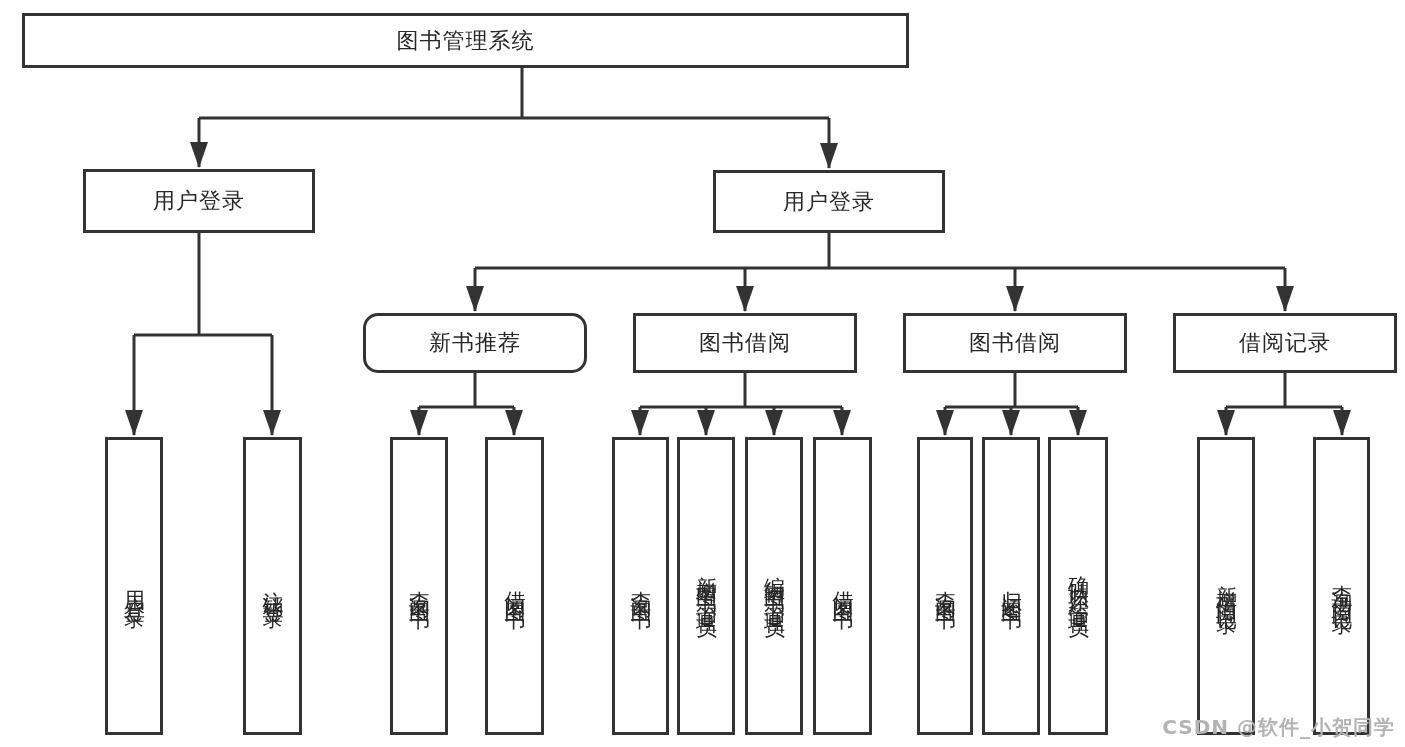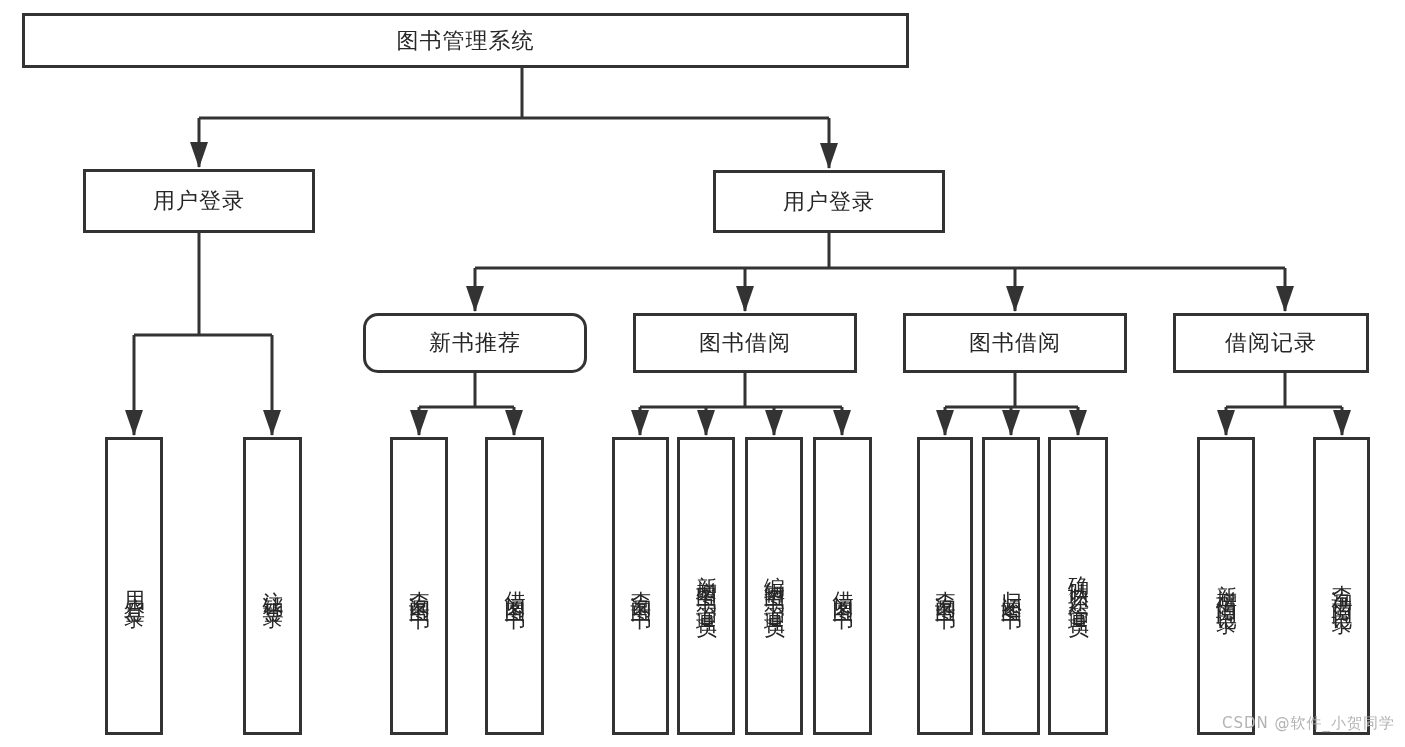--- a/index.html
+++ b/index.html
@@ -12,21 +12,21 @@
     position:absolute;z-index:2;background:#ffffff;border:3px solid #333333;
     box-sizing:border-box;display:flex;align-items:center;justify-content:center;
   }
   .h-node{font-size:22px;letter-spacing:1px;white-space:nowrap;}
   .leaf span{
     writing-mode:vertical-rl;text-orientation:mixed;
     font-size:21px;letter-spacing:6px;line-height:1;display:block;
   }
   .watermark{
     position:absolute;z-index:3;right:10px;top:714px;
-    font-size:15px;letter-spacing:1px;color:#b3b3b3;white-space:nowrap;
+    font-size:20px;letter-spacing:1px;color:#b3b3b3;white-space:nowrap;font-weight:bold;
   }
 </style>
 </head>
 <body>
 
 <div class="canvas">
 
   <svg class="connectors" width="1405" height="747" viewBox="0 0 1405 747">
     <defs>
       <marker id="arw" markerUnits="userSpaceOnUse" markerWidth="26" markerHeight="18" viewBox="0 0 26 18" refX="25" refY="9" orient="auto">
@@ -83,21 +83,21 @@
 
   <div class="node h-node" style="left:363px;top:313px;width:224px;height:60px;border-radius:15px;">
     <span>新书推荐</span>
   </div>
   <div class="node h-node" style="left:633px;top:313px;width:224px;height:60px;">
     <span>图书借阅</span>
   </div>
   <div class="node h-node" style="left:903px;top:313px;width:224px;height:60px;">
     <span>图书借阅</span>
   </div>
-  <div class="node h-node" style="left:1173px;top:313px;width:196px;height:60px;">
+  <div class="node h-node" style="left:1173px;top:313px;width:224px;height:60px;">
     <span>借阅记录</span>
   </div>
 
   <div class="node leaf" style="left:105px;top:437px;width:58px;height:298px;">
     <span>用户登录</span>
   </div>
   <div class="node leaf" style="left:243px;top:437px;width:59px;height:298px;">
     <span>注销登录</span>
   </div>
 

